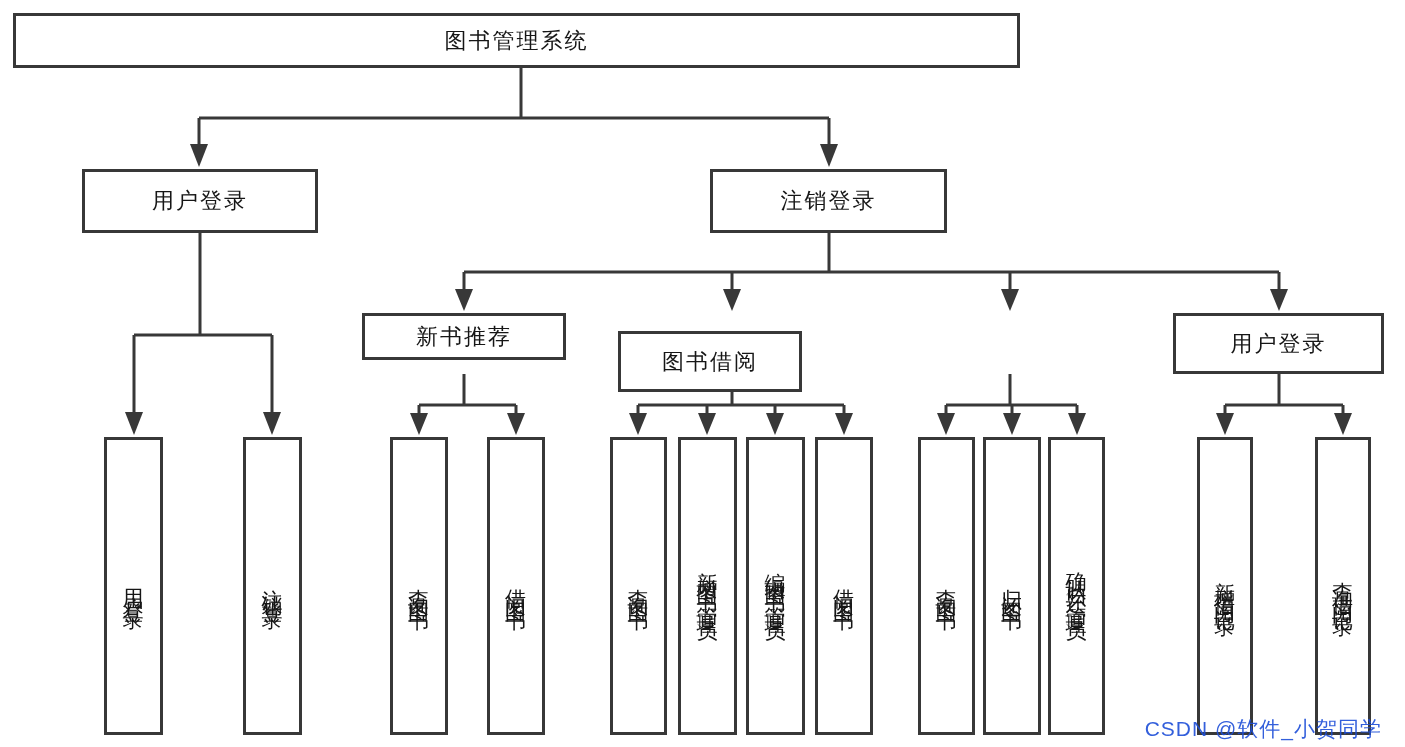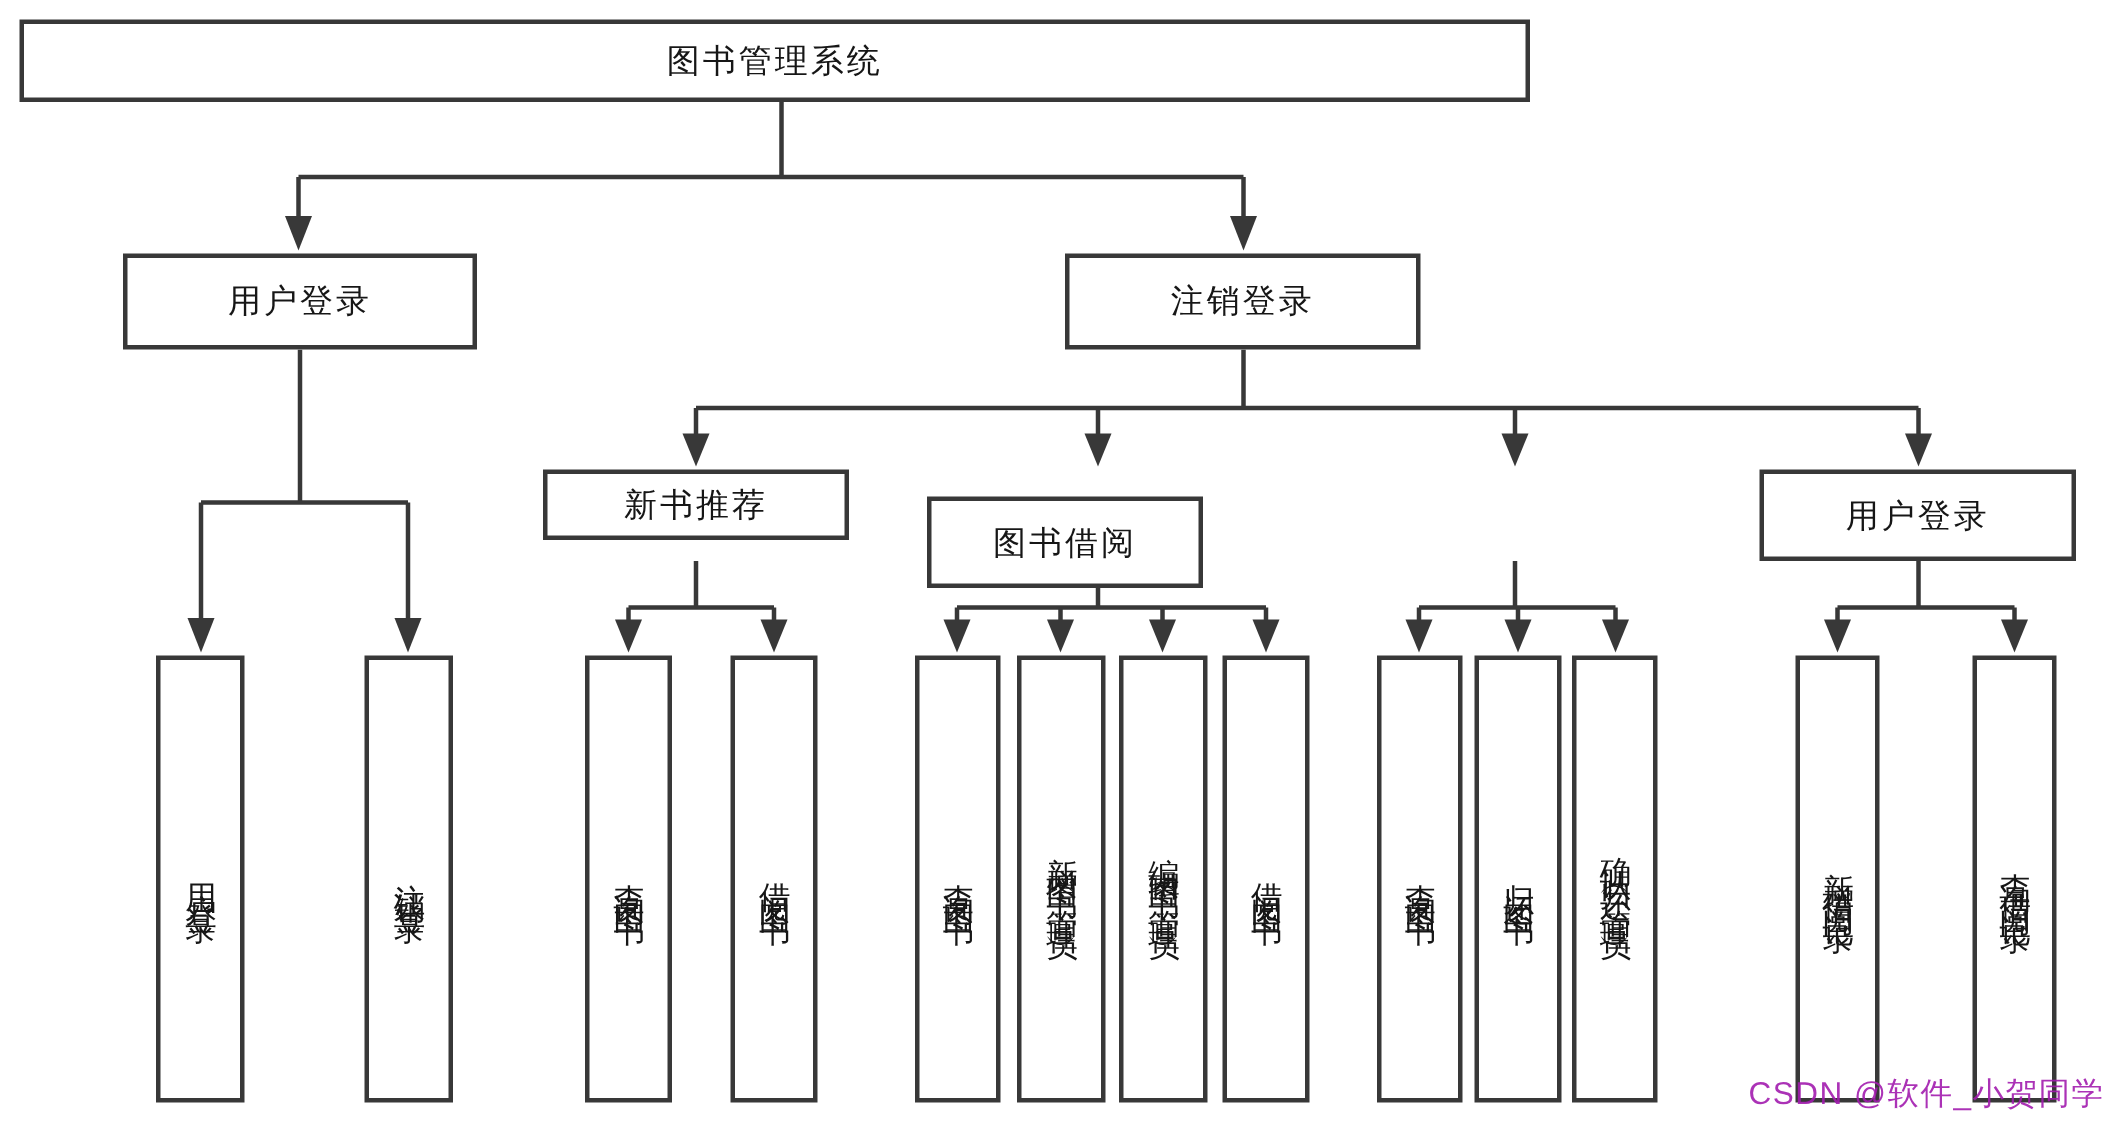--- a/index.html
+++ b/index.html
@@ -13,22 +13,22 @@
   .node{
     position:absolute;box-sizing:border-box;background:#ffffff;border:3px solid #383838;
     display:flex;align-items:center;justify-content:center;z-index:1;
   }
   .h-label{font-size:22px;color:#161616;letter-spacing:2px;white-space:nowrap;}
   .v-label{
     writing-mode:vertical-rl;text-orientation:mixed;
     font-size:21px;color:#161616;letter-spacing:7px;line-height:1;white-space:nowrap;
   }
   .watermark{
-    position:absolute;right:2px;bottom:4px;z-index:2;
-    font-size:21px;color:#a21caf;letter-spacing:1px;opacity:.9;white-space:nowrap;
+    position:absolute;right:23px;bottom:4px;z-index:2;
+    font-size:21px;color:#1d4ed8;letter-spacing:1px;opacity:.9;white-space:nowrap;
   }
 </style>
 </head>
 <body>
 
 <div class="stage">
 
   <svg class="wires" width="1405" height="747" viewBox="0 0 1405 747">
 
     <path class="wire" d="M521,67 V118 M199,118 H829 M199,118 V146 M829,118 V146"></path>

